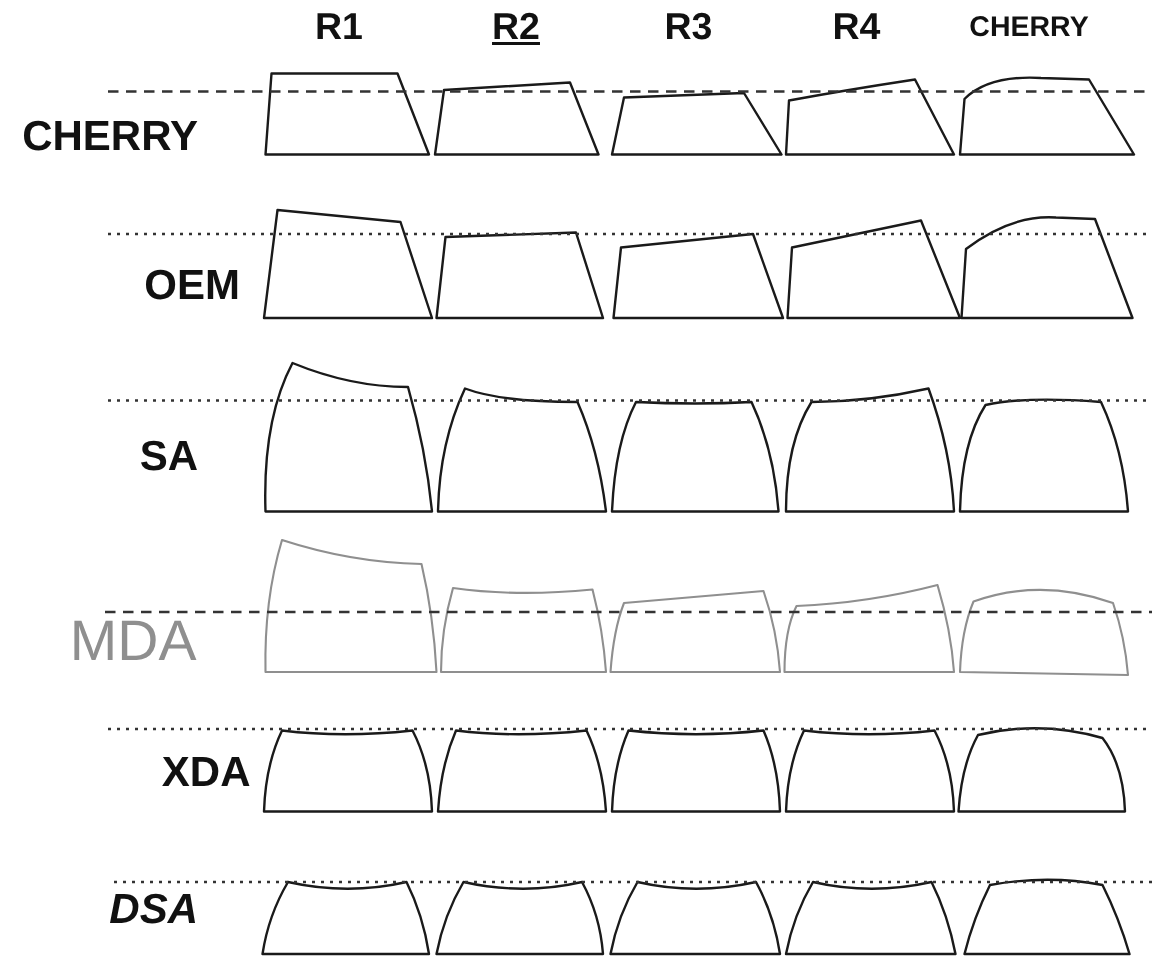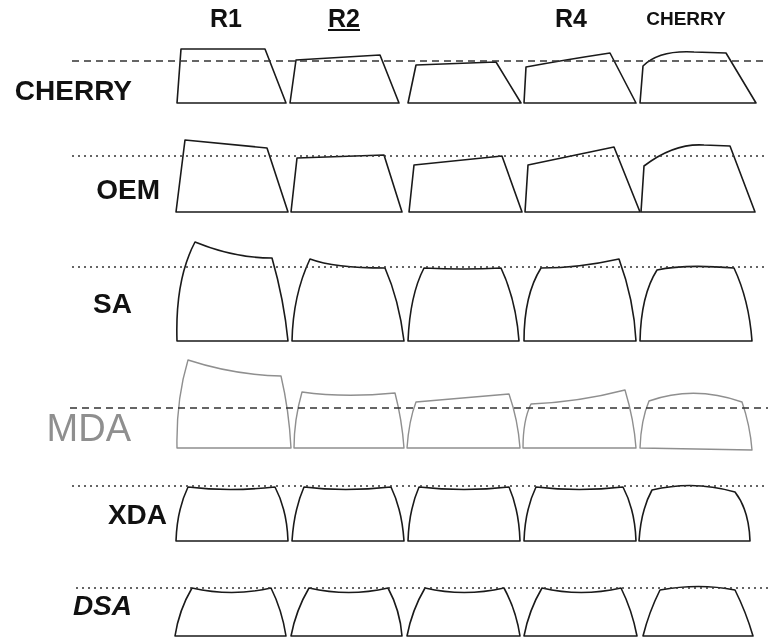--- a/index.html
+++ b/index.html
@@ -19,20 +19,21 @@
     .ref.dashed { stroke-dasharray: 7 5; stroke-width: 1.6; }
     .ref.dotted { stroke-dasharray: 2 4; stroke-width: 1.6; }
   </style>
 </head>
 <body>
 
 <div id="canvas">
 
   <div class="col-label" style="left: 172px;">R1</div>
   <div class="col-label" style="left: 290px; text-decoration: underline;">R2</div>
+  <div class="col-label" style="left: 405px;">R3</div>
   <div class="col-label" style="left: 517px;">R4</div>
   <div class="col-label small" style="left: 632px;">CHERRY</div>
 
   <div class="row-label" style="top: 75px;">CHERRY</div>
   <div class="row-label" style="top: 174px; padding-left: 28px;">OEM</div>
   <div class="row-label" style="top: 288px;">SA</div>
   <div class="row-label light" style="top: 407px; left: -1px;">MDA</div>
   <div class="row-label" style="top: 499px; margin-left: 35px;">XDA</div>
   <div class="row-label" style="top: 590px; font-style: italic;">DSA</div>
 

